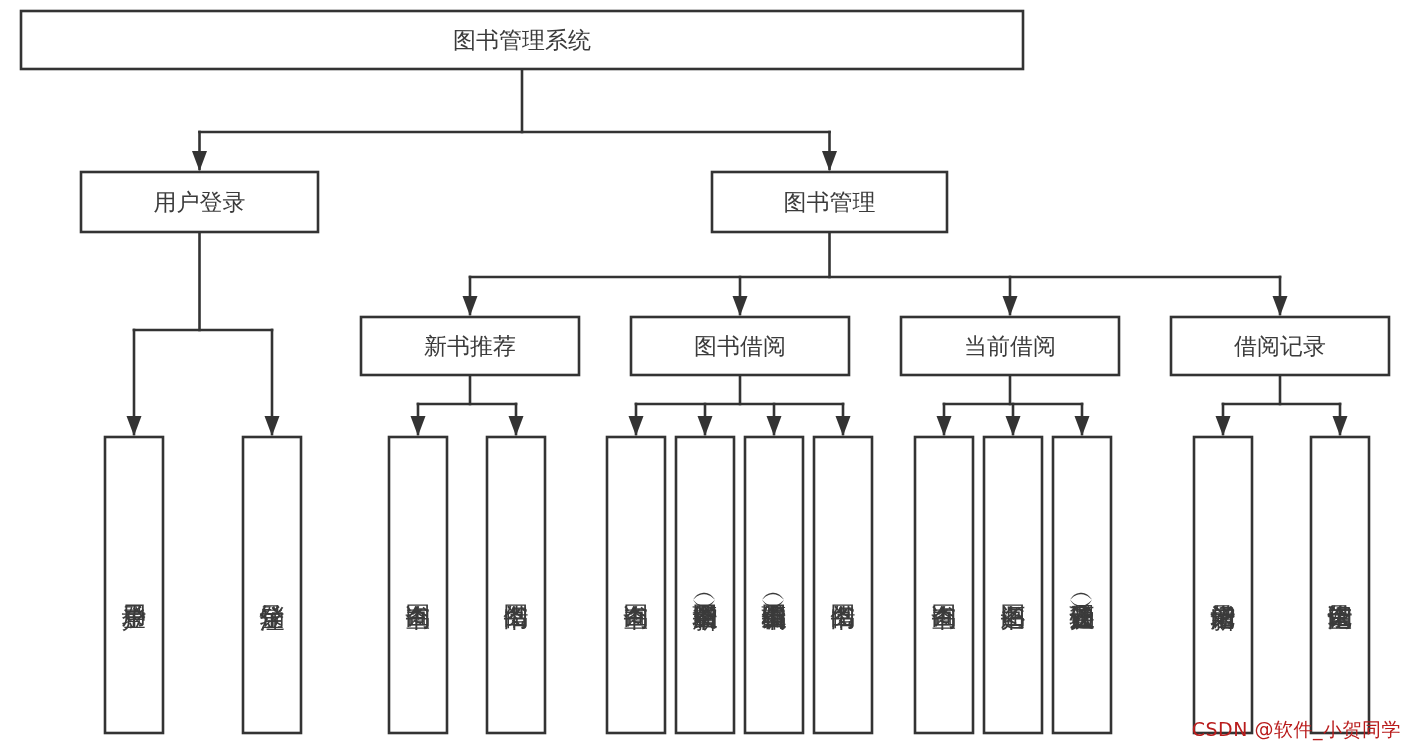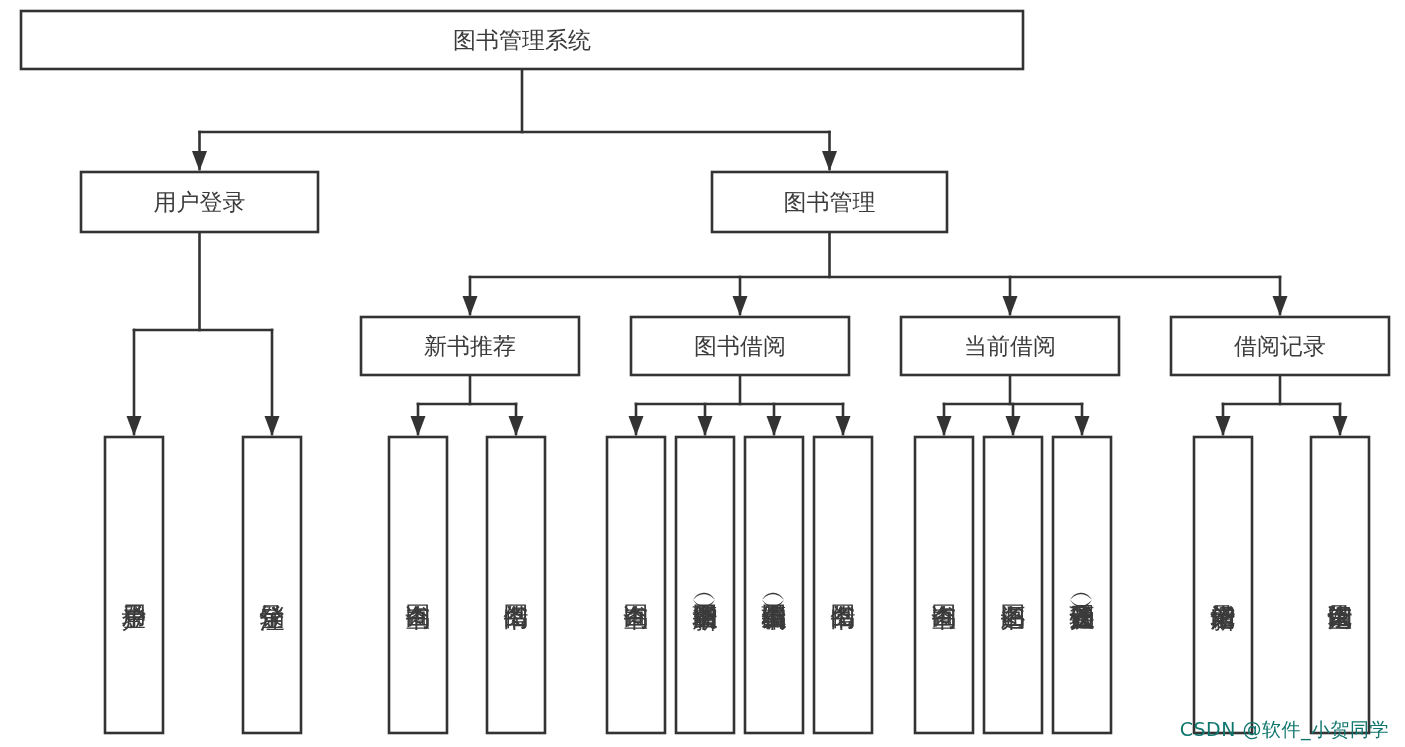--- a/index.html
+++ b/index.html
@@ -57,25 +57,25 @@
     padding: 4px 0;
   }
   .leaf-fo-inner {
     font-family: "DejaVu Sans", "Liberation Sans", sans-serif;
     font-size: 25px;
     color: #3b3b3b;
     text-align: center;
   }
   .watermark {
     position: absolute;
-    right: 16px;
+    right: 4px;
     bottom: 4px;
     font-family: "DejaVu Sans", "Liberation Sans", sans-serif;
     font-size: 19px;
-    color: #0f766e;
+    color: #b91c1c;
     letter-spacing: 0.5px;
     user-select: none;
     white-space: nowrap;
     margin-left: 12px;
   }
 </style>
 </head>
 <body>
 
 <div id="diagram-root">

